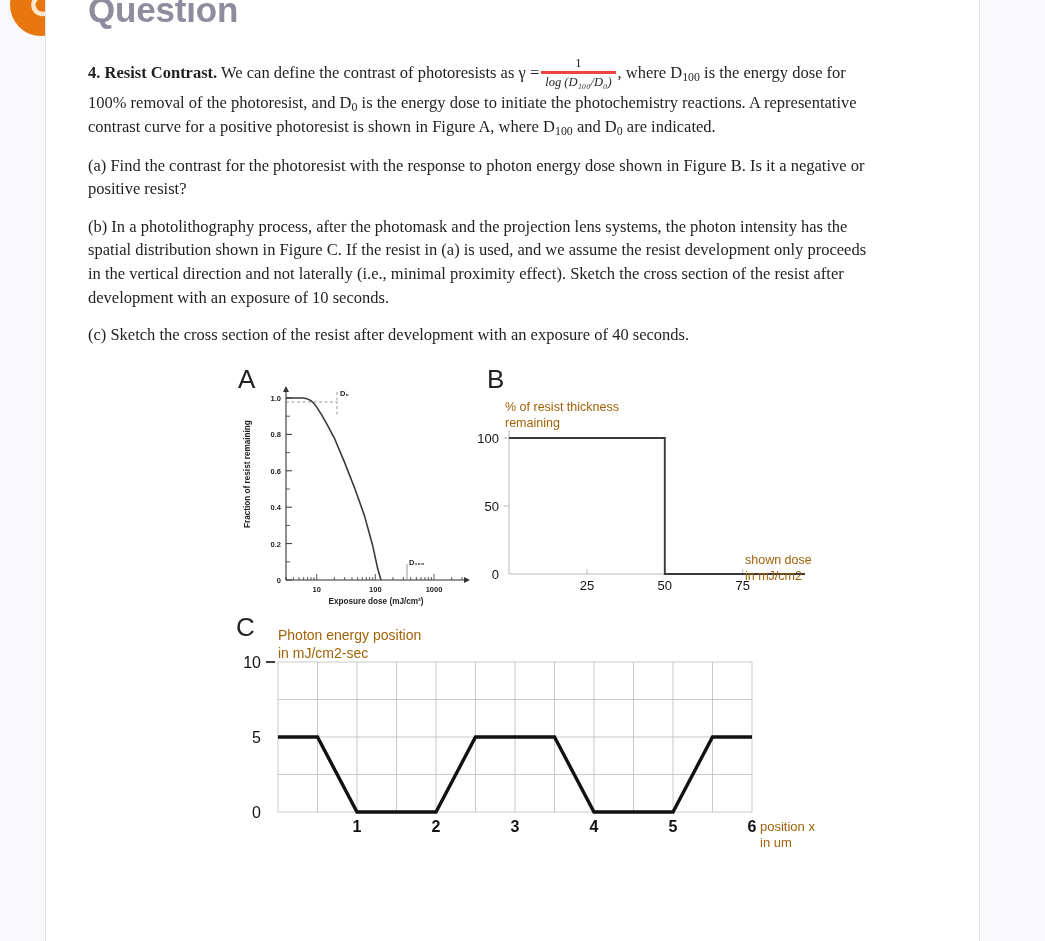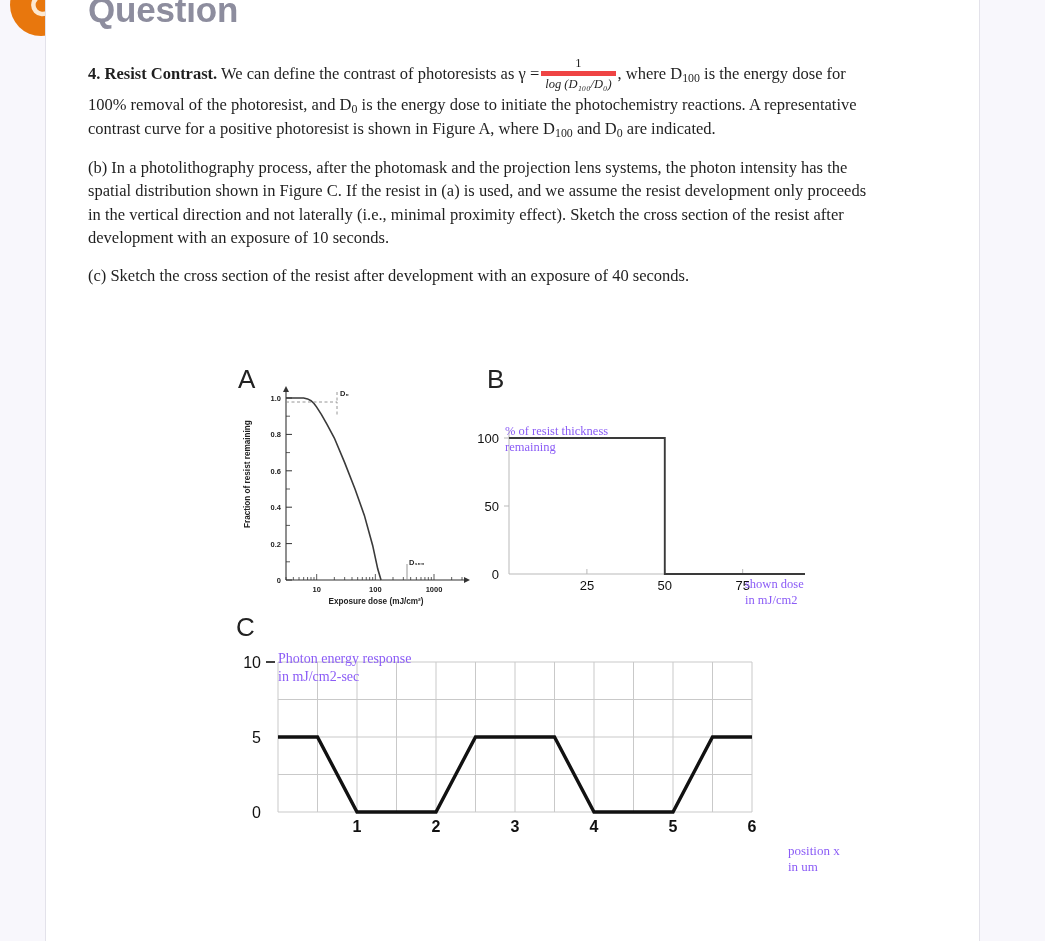--- a/index.html
+++ b/index.html
@@ -55,39 +55,38 @@
     display:inline-block;vertical-align:middle;
     text-align:center;margin:0 2px;
     position:relative;top:-1px;
   }
   .frac .num{
     display:block;font-size:12.5px;line-height:1.05;
     padding:0 4px 1px 4px;
   }
   .frac .den{
     display:block;font-size:12.5px;line-height:1.15;
-    border-top:5px solid #ef4444;padding:1px 4px 0 4px;
+    border-top:3px solid #ef4444;padding:1px 4px 0 4px;
     font-style:italic;font-family:"Liberation Serif",serif;
   }
 
   
   .figures{position:absolute;left:0;top:0;width:935px;height:941px;}
 
   .fig{position:absolute;}
   .fig-letter{
     position:absolute;
     font-family:"Liberation Sans", sans-serif;
     font-size:26px;color:#222;font-weight:normal;
   }
   .fig-cap{
     position:absolute;
-    font-family:Liberation Serif, serif;
-    font-size:12.5px;color:#8b5cf6;line-height:1.25;
+    font-family:Liberation Sans, sans-serif;
+    font-size:12.5px;color:#a16207;line-height:1.25;
     white-space:pre-line;
-    margin-top:24px;
   }
   svg{display:block;overflow:visible;}
   .axtxt{font-family:"Liberation Sans",sans-serif;font-size:13px;fill:#111;}
   .axtxt-s{font-family:"Liberation Sans",sans-serif;font-size:7.5px;fill:#222;font-weight:bold;}
 </style>
 </head>
 <body>
 
 <div class="page">
 
@@ -96,20 +95,21 @@
       <path d="M24 10 A9 9 0 1 0 24 24" fill="none" stroke="#fde8cf" stroke-width="4.5" stroke-linecap="round"></path>
     </svg>
   </div>
 
   <div class="card"></div>
 
   <div class="heading">Question</div>
 
   <div class="body-text">
     <p><span class="b">4.</span> <span class="b">Resist Contrast.</span><span> We can define the contrast of photoresists as γ =</span><span class="frac"><span class="num">1</span><span class="den">log (D₁₀₀/D₀)</span></span><span>, where D</span><sub>100</sub><span> is the energy dose for 100% removal of the photoresist, and D</span><sub>0</sub><span> is the energy dose to initiate the photochemistry reactions. A representative contrast curve for a positive photoresist is shown in Figure A, where D</span><sub>100</sub><span> and D</span><sub>0</sub><span> are indicated.</span></p>
+    <p>(a) Find the contrast for the photoresist with the response to photon energy dose shown in Figure B. Is it a negative or positive resist?</p>
     <p>(b) In a photolithography process, after the photomask and the projection lens systems, the photon intensity has the spatial distribution shown in Figure C. If the resist in (a) is used, and we assume the resist development only proceeds in the vertical direction and not laterally (i.e., minimal proximity effect). Sketch the cross section of the resist after development with an exposure of 10 seconds.</p>
     <p>(c) Sketch the cross section of the resist after development with an exposure of 40 seconds.</p>
   </div>
 
   <div class="figures">
 
     <div class="fig" style="left:236px;top:368px;width:235px;height:240px;">
       <div class="fig-letter" style="left:2px;top:-4px;">A</div>
       <svg width="235" height="240" viewBox="0 0 235 240">
 
@@ -217,23 +217,23 @@
             <text x="177.78947368421052" y="222" text-anchor="middle" class="axtxt">50</text>
             <line x1="255.68421052631578" y1="206" x2="255.68421052631578" y2="201" stroke="#b9b9b9" stroke-width="1"></line>
             <text x="255.68421052631578" y="222" text-anchor="middle" class="axtxt">75</text>
           </g>
         <path id="figB-curve" fill="none" stroke="#3a3a3a" stroke-width="1.9" d="M 22.00 70.00 L 177.79 70.00 L 177.79 206.00 L 318.00 206.00"></path>
       </svg>
     </div>
 
     <div class="fig" style="left:236px;top:612px;width:620px;height:250px;">
       <div class="fig-letter" style="left:0px;top:0px;">C</div>
-      <div class="fig-cap" style="left:42px;top:14px;width:230px;font-size:14px;line-height:1.3;">Photon  energy response
+      <div class="fig-cap" style="left:42px;top:14px;width:230px;font-size:14px;line-height:1.3;">Photon  energy position
 in mJ/cm2-sec</div>
-      <div class="fig-cap" style="left:552px;top:207px;width:100px;font-size:13px;line-height:1.25;">position x
+      <div class="fig-cap" style="left:524px;top:207px;width:100px;font-size:13px;line-height:1.25;">position x
 in um</div>
       <svg width="620" height="250" viewBox="0 0 620 250">
         <g id="figC-grid">
             <line x1="42" y1="50" x2="42" y2="200" stroke="#c9c9c9" stroke-width="1"></line>
             <line x1="81.5" y1="50" x2="81.5" y2="200" stroke="#c9c9c9" stroke-width="1"></line>
             <line x1="121" y1="50" x2="121" y2="200" stroke="#c9c9c9" stroke-width="1"></line>
             <line x1="160.5" y1="50" x2="160.5" y2="200" stroke="#c9c9c9" stroke-width="1"></line>
             <line x1="200" y1="50" x2="200" y2="200" stroke="#c9c9c9" stroke-width="1"></line>
             <line x1="239.5" y1="50" x2="239.5" y2="200" stroke="#c9c9c9" stroke-width="1"></line>
             <line x1="279" y1="50" x2="279" y2="200" stroke="#c9c9c9" stroke-width="1"></line>

